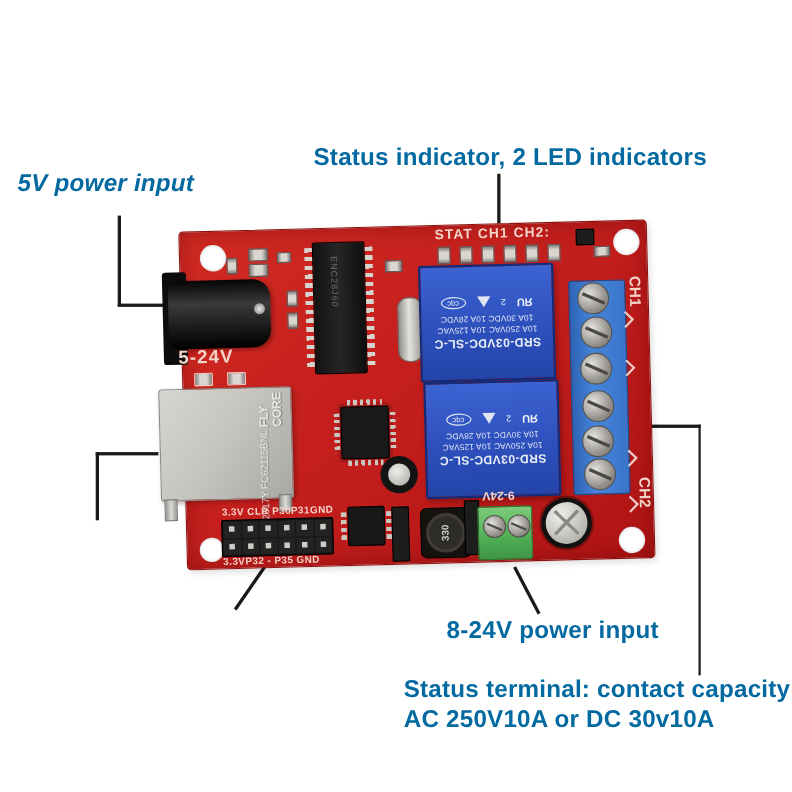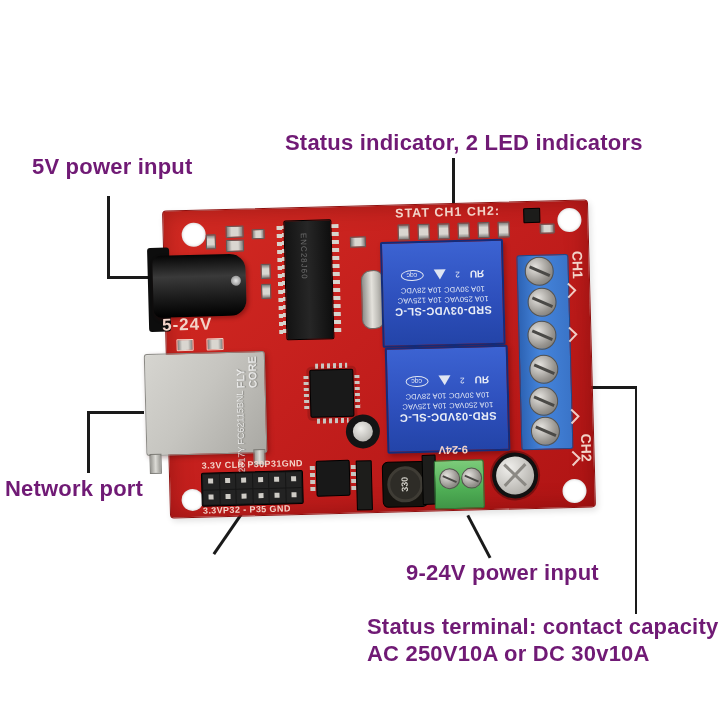--- a/index.html
+++ b/index.html
@@ -1,18 +1,18 @@
 <!DOCTYPE html>
 <html><head>
 <meta charset="utf-8">
 <style>
   html,body{margin:0;padding:0;}
   #stage{position:relative;width:720px;height:720px;background:#ffffff;overflow:hidden;
          font-family:"Liberation Sans",sans-serif;}
-  .callout{position:absolute;color:#701a75;font-size:22px;font-weight:600;letter-spacing:.2px;white-space:nowrap;}
+  .callout{position:absolute;color:#0369a1;font-size:22px;font-weight:600;letter-spacing:.2px;white-space:nowrap;}
   .pline{position:absolute;background:#1a1a1a;}
   .pline.diag{transform-origin:0 50%;}
 
   
   .board{position:absolute;left:166px;top:205px;width:424px;height:306px;
          background:linear-gradient(140deg,#d32a22 0%,#c41f1d 45%,#b01414 100%);
          border:1px solid #8e100f;border-radius:4px;transform:rotate(-1.5deg);
          box-shadow:inset 0 0 22px rgba(70,0,0,.35),2px 3px 6px rgba(0,0,0,.12);}
   .hole{position:absolute;background:#ffffff;border-radius:50%;box-shadow:inset 0 0 3px rgba(0,0,0,.25);}
   .silk{position:absolute;color:#f2d3c8;font-weight:bold;white-space:nowrap;}
@@ -79,24 +79,23 @@
   .header2x6 i{position:relative;background:#232323;}
   .header2x6 i::after{content:"";position:absolute;left:35%;top:30%;width:30%;height:35%;background:#cfccc6;}
 
   .bar-dark{position:absolute;background:#1d1d1b;border:1px solid #000;border-radius:1px;}
 </style>
 </head>
 <body>
 
 <div id="stage">
 
-  <div class="callout" style="left:32px;top:154px;">5V power input</div>
+  <div class="callout" style="left:16px;top:154px;font-style:italic;">5V power input</div>
   <div class="callout" style="left:285px;top:130px;">Status indicator, 2 LED indicators</div>
-  <div class="callout" style="left:5px;top:476px;">Network port</div>
-  <div class="callout" style="left:406px;top:560px;">9-24V power input</div>
+  <div class="callout" style="left:406px;top:560px;">8-24V power input</div>
   <div class="callout" style="left:367px;top:613px;line-height:27px;">
     <div>Status terminal: contact capacity</div>
     <div>AC 250V10A or DC 30v10A</div>
   </div>
 
   <div class="pline" style="left:107px;top:196px;width:2.5px;height:82px;"></div>
   <div class="pline" style="left:107px;top:276px;width:45px;height:2.5px;"></div>
   <div class="pline" style="left:452px;top:158px;width:2.5px;height:45px;"></div>
   <div class="pline" style="left:87px;top:411px;width:57px;height:2.5px;"></div>
   <div class="pline" style="left:87px;top:411px;width:2.5px;height:62px;"></div>

